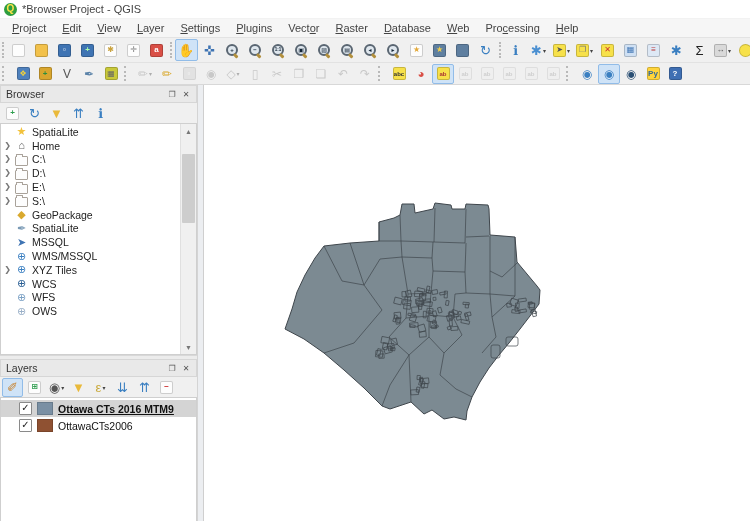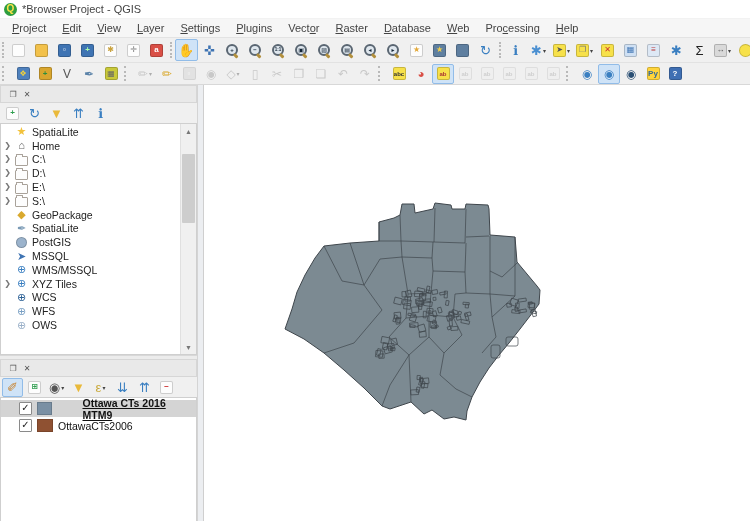--- a/index.html
+++ b/index.html
@@ -58,21 +58,21 @@
   .sarr{height:14px;width:100%;display:flex;align-items:center;justify-content:center;font-size:7px;color:#777;background:#f0f0f0;}
   .strack{flex:1;width:100%;position:relative;}
   .sthumb{position:absolute;left:1px;right:1px;top:8%;height:34%;background:#cdcdcd;border-radius:1px;}
   .hsplit{height:3px;background:#ececec;border-top:1px solid #d8d8d8;}
   .layerlist{flex:1;border:1px solid #cfcfcf;background:#fff;padding-top:2px;}
   .lrow{height:17px;display:flex;align-items:center;padding-left:18px;gap:5px;}
   .lrow.sel{background:#d4d4d4;}
   .lchk{width:11px;height:11px;background:#fff;border:1px solid #8a8a8a;font-size:10px;line-height:10px;text-align:center;color:#222;border-radius:1px;}
   .lswatch{width:14px;height:11px;border:1px solid #00000025;}
   .llabel{font-size:10.5px;color:#111;}
-  .lrow.sel .llabel{font-weight:bold;text-decoration:underline;margin-left:25px;}
+  .lrow.sel .llabel{font-weight:bold;text-decoration:underline;}
   .canvas{flex:1;background:#fff;position:relative;}
   .canvas svg{display:block;}
   .outer{fill:var(--mapfill,#7c8a92);stroke:var(--mapstroke,#3f464c);stroke-width:1;stroke-linejoin:round;}
   .inner{fill:none;stroke:var(--mapstroke,#3f464c);stroke-width:0.7;stroke-linejoin:round;}
 </style>
 </head>
 <body>
 
 <div class="titlebar">
   <span class="qlogo">Q</span>
@@ -383,20 +383,21 @@
         </span>
       </div>
     </div>
   </div>
 
 <div class="main">
   <div class="leftcol">
 
     <div class="panel" style="height:270px">
       <div class="phead">
+        <span class="ptitle">Browser</span>
         <span class="pbtn">❐</span>
         <span class="pbtn">✕</span>
       </div>
       <div class="ptools" id="browserTools">
           <div class="tbtn">
             <span class="bx" style="background: rgb(253, 253, 253);">
               <b style="color: rgb(46, 158, 78);">+</b>
             </span>
           </div>
           <div class="tbtn">
@@ -462,29 +463,20 @@
                 <span class="gl" style="color: rgb(217, 169, 46);">◆</span>
               </span>
               <span class="tlabel">GeoPackage</span>
             </div>
             <div class="trow">
               <span class="texp"></span>
               <span class="ticon">
                 <span class="gl" style="color: rgb(122, 154, 181);">✒</span>
               </span>
               <span class="tlabel">SpatiaLite</span>
-            </div>
-            <div class="trow">
-              <span class="texp"></span>
-              <span class="ticon">
-                <span class="bx" style="background: rgb(155, 179, 204); border-radius: 50%;">
-                  <b style="color: rgb(255, 255, 255);"></b>
-                </span>
-              </span>
-              <span class="tlabel">PostGIS</span>
             </div>
             <div class="trow">
               <span class="texp"></span>
               <span class="ticon">
                 <span class="gl" style="color: rgb(63, 116, 179);">➤</span>
               </span>
               <span class="tlabel">MSSQL</span>
             </div>
             <div class="trow">
               <span class="texp"></span>
@@ -529,20 +521,21 @@
             </div>
           <div class="sarr">▼</div>
         </div>
       </div>
     </div>
 
     <div class="hsplit"></div>
 
     <div class="panel" style="flex:1">
       <div class="phead">
+        <span class="ptitle">Layers</span>
         <span class="pbtn">❐</span>
         <span class="pbtn">✕</span>
       </div>
       <div class="ptools" id="layersTools">
           <div class="tbtn act">
             <span class="gl" style="color: rgb(201, 131, 46);">✐</span>
           </div>
           <div class="tbtn">
             <span class="bx" style="background: rgb(253, 253, 253);">
               <b style="color: rgb(46, 158, 78);">⊞</b>

